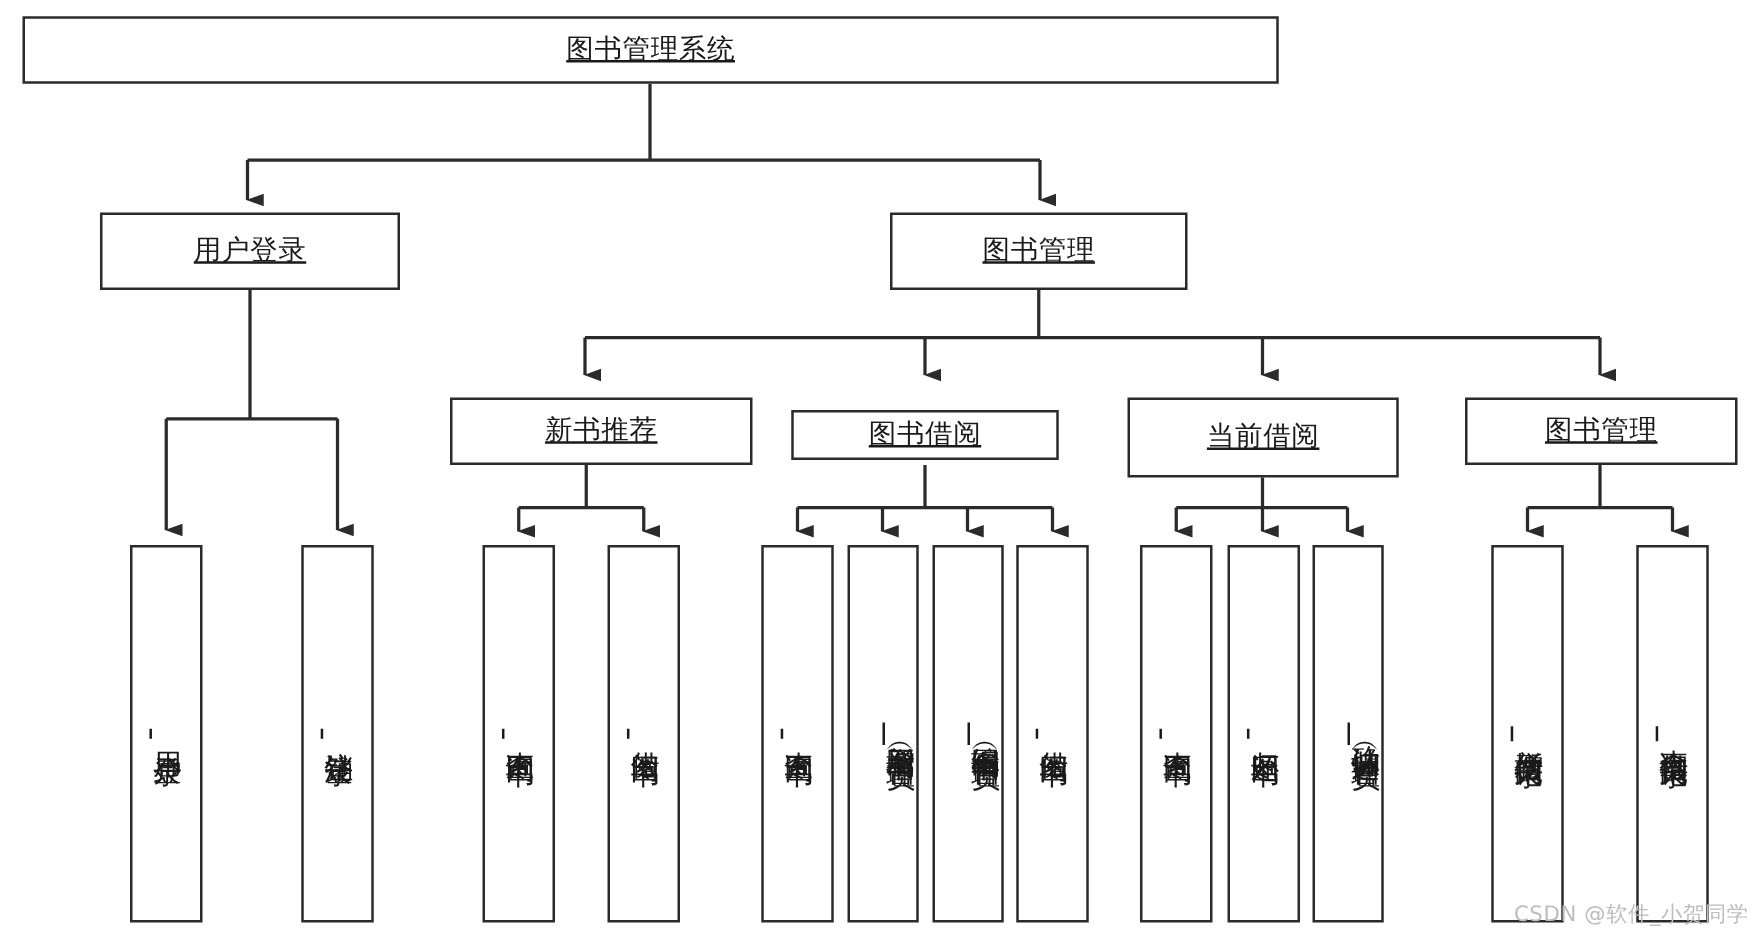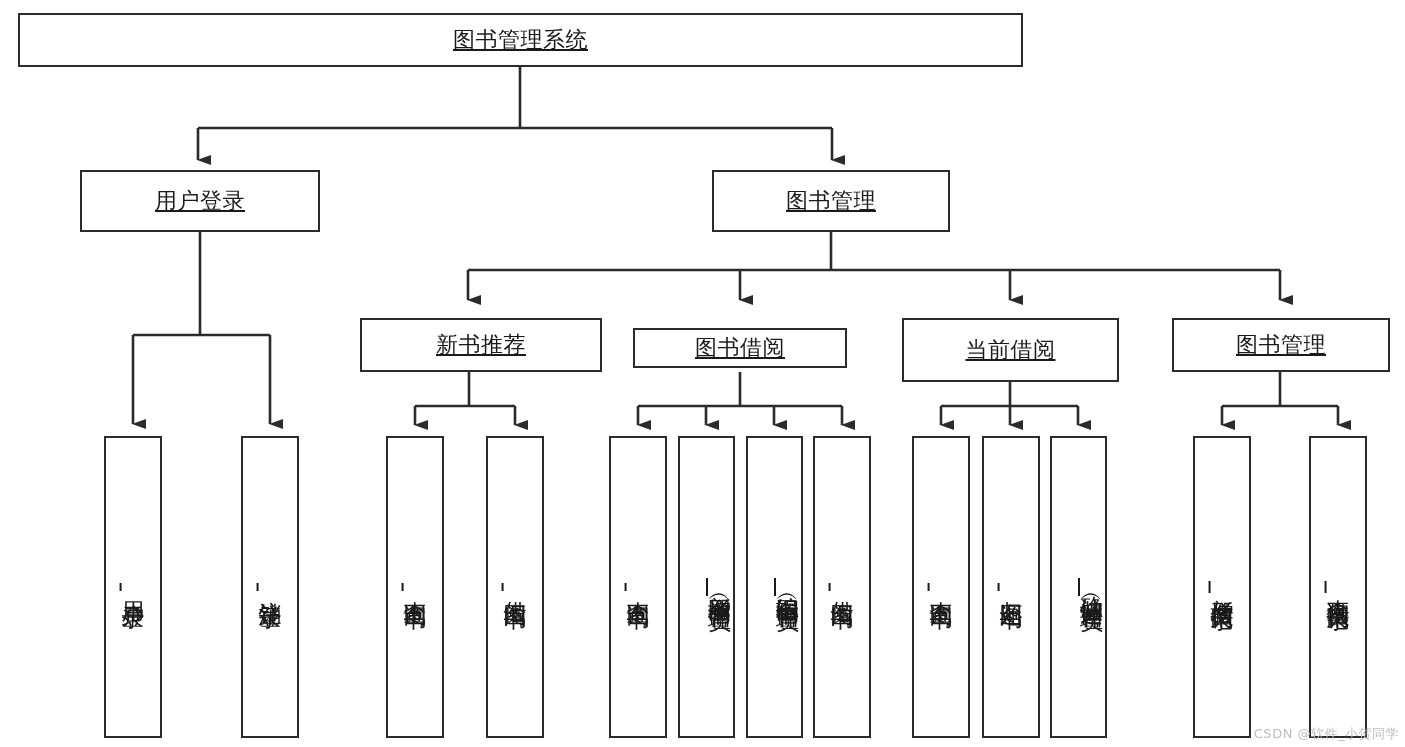--- a/index.html
+++ b/index.html
@@ -57,21 +57,21 @@
     align-items: flex-start;
   }
   .node-label {
     display: block;
     white-space: pre;
   }
   .watermark {
     position: absolute;
     right: 6px;
     bottom: 4px;
-    font-size: 13px;
+    font-size: 17px;
     color: #bdbdbd;
     letter-spacing: 0.5px;
     z-index: 5;
     white-space: nowrap;
   }
 </style>
 </head>
 <body>
 
 <div id="diagram">

